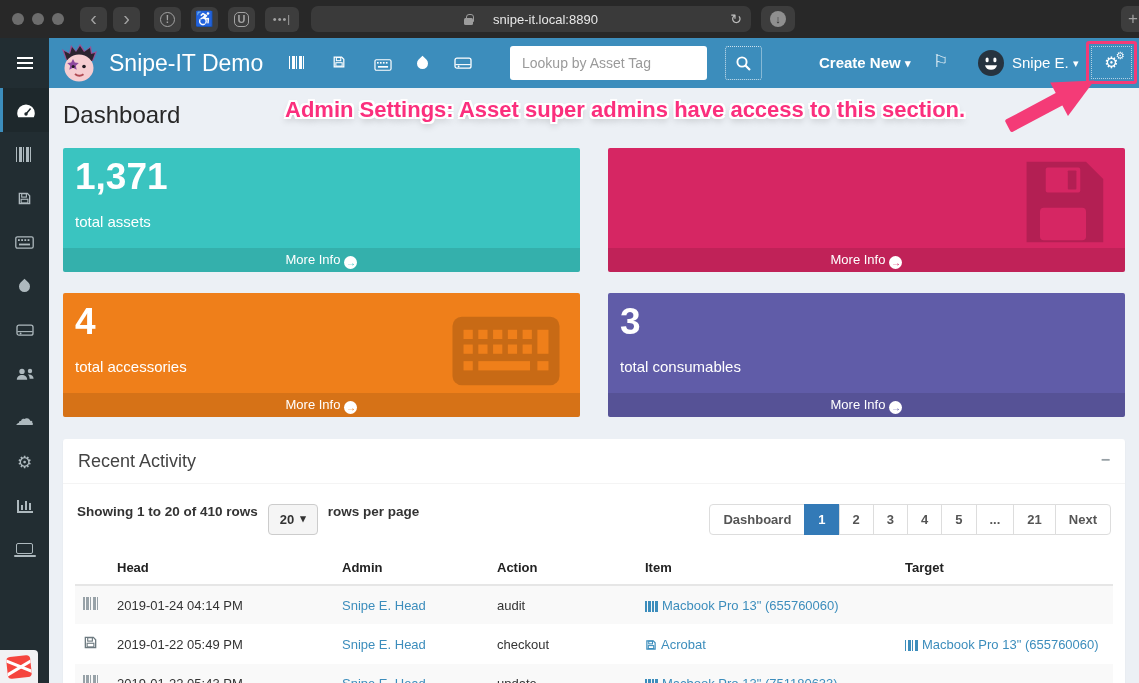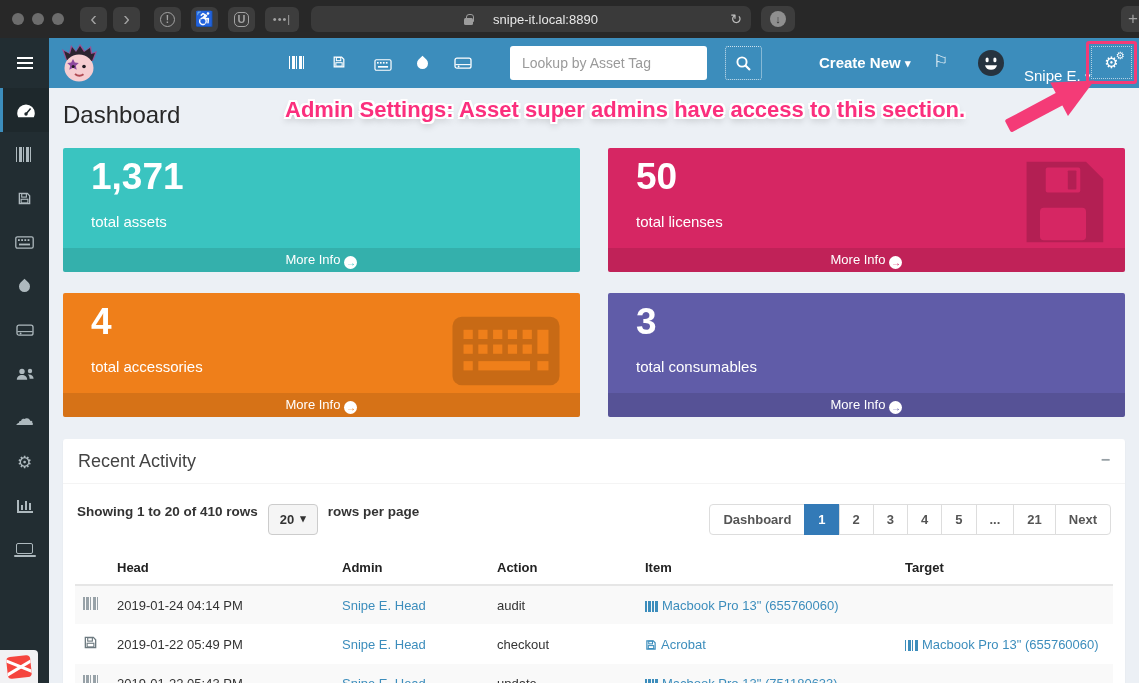--- a/index.html
+++ b/index.html
@@ -42,37 +42,37 @@
   .brand { left:60px; top:0; line-height:50px; font-size:23px; font-weight:400; color:#fff; }
   .logo { left:10px; top:5px; width:40px; height:40px; }
   .hnav { top:17px; color:#fff; }
   .search-input { left:461px; top:8px; width:197px; height:34px; border:none; border-radius:3px; font-size:14px; padding:0 12px; font-family:"Liberation Sans",sans-serif; color:#333; }
   .search-input::placeholder { color:#9a9a9a; }
   .search-btn { left:676px; top:8px; width:37px; height:34px; border:1px dotted rgba(255,255,255,.75); border-radius:3px; background:transparent; display:flex; align-items:center; justify-content:center; }
   .create-new { left:770px; top:0; line-height:50px; font-size:15px; font-weight:bold; }
   .caret { font-size:11px; position:relative; top:-1px; }
   .flag { left:884px; top:13px; font-size:17px; }
   .avatar { left:929px; top:12px; }
-  .username { left:963px; top:13px; line-height:50px; font-size:15px;margin-left:12px; }
+  .username { left:963px; top:0; line-height:50px; font-size:15px; }
   .gear-box { left:1037px; top:3px; width:51px; height:43px; border:3px solid #f43b77; border-radius:3px; display:flex; align-items:center; justify-content:center; }
   .gear-box .inner-dot { width:41px; height:33px; border:1px dotted rgba(255,255,255,.6); display:flex; align-items:center; justify-content:center; }
   .gears { font-size:16px; line-height:1; position:relative; }
   .gears .g2 { font-size:10px; position:absolute; right:-6px; top:-4px; }
 
   
   .annotation { position:absolute; left:285px; top:97px; font-size:22px; font-weight:bold; color:#fb2f7d; white-space:nowrap; z-index:30;
     text-shadow:-2px -2px 0 #fff,2px -2px 0 #fff,-2px 2px 0 #fff,2px 2px 0 #fff,0 -2px 0 #fff,0 2px 0 #fff,-2px 0 0 #fff,2px 0 0 #fff,0 4px 7px rgba(0,0,0,.25); }
   .ann-arrow { position:absolute; left:1000px; top:70px; width:104px; height:66px; z-index:29; }
 
   
   .content { position:absolute; left:49px; top:50px; width:1090px; height:595px; background:#ecf0f5; }
   .page-title { margin:13px 0 0 14px; font-size:24px; font-weight:500; color:#282828; }
   .stats-grid { margin:19px 14px 0 14px; display:grid; grid-template-columns:1fr 1fr; column-gap:28px; row-gap:21px; }
   .small-box { position:relative; height:124px; border-radius:2px; color:#fff; overflow:hidden; }
-  .sb-inner { position:relative; z-index:2; padding:8px 28px; }
+  .sb-inner { position:relative; z-index:2; padding:8px 12px; }
   .sb-inner h3 { font-size:37px; font-weight:bold; line-height:1.15; }
   .sb-inner p { font-size:15px; margin-top:14px; }
   .sb-icon { position:absolute; z-index:1; right:20px; top:14px; }
   .sb-footer { position:absolute; z-index:3; left:0; bottom:0; width:100%; height:24px; background:rgba(0,0,0,0.1); text-align:center; font-size:13px; line-height:24px; color:#fff; }
   .arrow-circ { display:inline-block; width:13px; height:13px; background:#fff; border-radius:50%; font-size:10px; font-weight:bold; line-height:13px; text-align:center; vertical-align:-2px; margin-left:4px; }
   .c-teal .arrow-circ { color:#3ac4c0; } .c-pink .arrow-circ { color:#d62663; }
   .c-orange .arrow-circ { color:#ef7f1a; } .c-purple .arrow-circ { color:#605ca8; }
 
   .barcode-big { width:88px; height:76px; background:repeating-linear-gradient(90deg, rgba(0,0,0,0.16) 0 3px, transparent 3px 6px, rgba(0,0,0,0.16) 6px 12px, transparent 12px 15px, rgba(0,0,0,0.16) 15px 17px, transparent 17px 22px); }
   .drop-big { width:64px; height:64px; background:rgba(0,0,0,0.18); border-radius:0 50% 50% 50%; transform:rotate(45deg); position:relative; margin-top:6px; }
@@ -222,20 +222,21 @@
     <div class="header">
       <svg class="logo" viewBox="0 0 40 40">
         <path d="M7 17 L3 6 L10 10 L12 2 L17 8 L21 1 L26 8 L32 3 L33 10 L38 8 L34 18 z" fill="#9c4f92"></path>
         <path d="M8 17 L5 8 L11 11 L13 4 L17 9 L21 3 L25 9 L31 5 L32 11 L36 10 L33 18 z" fill="#2b2430"></path>
         <ellipse cx="20" cy="25" rx="14.5" ry="13.5" fill="#f6cdd1"></ellipse>
         <path d="M14 16 l1.8 3.6 4 .4 -3 2.8 .9 4 -3.7-2.1 -3.7 2.1 .9-4 -3-2.8 4-.4 z" fill="#8e4a9e"></path>
         <circle cx="14.2" cy="23.5" r="1.5" fill="#221a22"></circle>
         <circle cx="25" cy="23.5" r="1.8" fill="#221a22"></circle>
         <path d="M16 31 q4.2 3.4 8.5 .3" stroke="#b04a52" stroke-width="2" fill="none"></path>
       </svg>
+      <div class="brand">Snipe-IT Demo</div>
 
       <span class="hnav" style="left:240px"><span class="barcode-sm"></span></span>
       <span class="hnav" style="left:283px">
         <svg width="14" height="14" viewBox="0 0 16 16">
             <path d="M2.5 2.5 h8.5 l2.5 2.5 v8.5 h-11 z" fill="none" stroke="#fff" stroke-width="1.4"></path>
             <rect x="5" y="2.9" width="5" height="3.6" fill="none" stroke="#fff" stroke-width="1.2"></rect>
             <rect x="4.4" y="8.8" width="7.2" height="3.9" fill="none" stroke="#fff" stroke-width="1.2"></rect>
           </svg>
       </span>
       <span class="hnav" style="left:325px;top:19px">
@@ -290,24 +291,20 @@
         <div class="small-box c-teal" style="background: rgb(58, 196, 192);">
           <div class="sb-inner">
             <h3>1,371</h3>
             <p>total assets</p>
           </div>
           <div class="sb-icon"><span class="barcode-big"></span></div>
           <div class="sb-footer"><span>More Info</span><span class="arrow-circ">→</span></div>
         </div>
 
         <div class="small-box c-pink" style="background: rgb(214, 38, 99);">
-          <div class="sb-inner">
-            <h3>50</h3>
-            <p>total licenses</p>
-          </div>
           <div class="sb-icon" style="right:16px;top:8px">
             <svg width="92" height="92" viewBox="0 0 96 96">
               <path d="M10 6 h62 l18 18 v66 H10 z" fill="rgba(0,0,0,0.16)"></path>
               <rect x="30" y="12" width="36" height="26" rx="2" fill="#d62663"></rect>
               <rect x="53" y="15" width="9" height="20" rx="1" fill="rgba(0,0,0,0.16)"></rect>
               <rect x="24" y="54" width="48" height="34" rx="4" fill="#d62663"></rect>
             </svg>
           </div>
           <div class="sb-footer"><span>More Info</span><span class="arrow-circ">→</span></div>
         </div>

